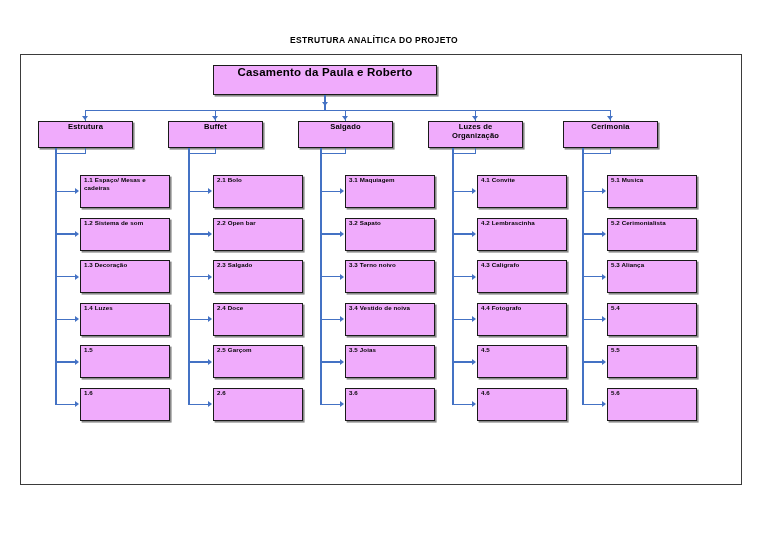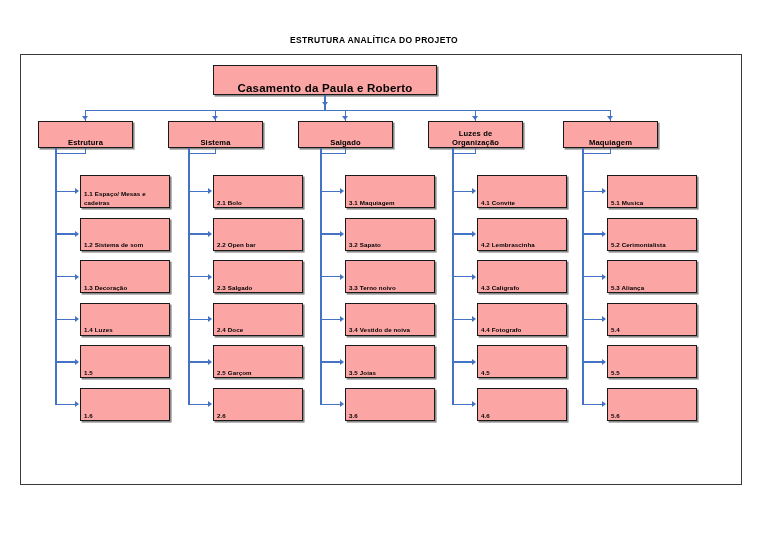--- a/index.html
+++ b/index.html
@@ -37,25 +37,25 @@
     top: 54px;
     width: 722px;
     height: 431px;
     border: 1px solid #3b3b3b;
     background: #ffffff;
   }
 
   
   .node {
     position: absolute;
-    background: #fca5a5;
+    background: #f0abfc;
     border: 1.6px solid #1a1a1a;
     box-shadow: 1.6px 1.6px 0 #8a8a8a;
     display: flex;
-    align-items: flex-end;
+    align-items: flex-start;
     color: #000000;
     overflow: hidden;
   }
 
   .node.root {
     justify-content: center;
     font-size: 11.5px;
     font-weight: bold;
     letter-spacing: 0.2px;
   }
@@ -157,21 +157,21 @@
         <span class="label">1.5</span>
       </div>
       <div class="conn h" style="left:56px; top:403.8px; width:20px;"></div>
       <div class="arrow-right" style="left:75px; top:401.3px;"></div>
       <div class="node level2" style="left:80px; top:388px; width:90px; height:33px;">
         <span class="label">1.6</span>
       </div>
       <div class="conn v" style="left:214.8px; top:110px; height:11px;"></div>
       <div class="arrow-down" style="left:212.3px; top:116px;"></div>
       <div class="node level1" style="left:168px; top:121px; width:95px; height:27px;">
-        <span class="label">Sistema</span>
+        <span class="label">Buffet</span>
       </div>
       <div class="conn v" style="left:188.3px; top:148px; height:256.5px;"></div>
       <div class="conn v" style="left:214.8px; top:148px; height:6px;"></div>
       <div class="conn h" style="left:189px; top:153px; width:26.5px;"></div>
       <div class="conn h" style="left:189px; top:190.8px; width:20px;"></div>
       <div class="arrow-right" style="left:208px; top:188.3px;"></div>
       <div class="node level2" style="left:213px; top:175px; width:90px; height:33px;">
         <span class="label">2.1 Bolo</span>
       </div>
       <div class="conn h" style="left:189px; top:233.4px; width:20px;"></div>
@@ -271,21 +271,21 @@
         <span class="label">4.5</span>
       </div>
       <div class="conn h" style="left:453px; top:403.8px; width:20px;"></div>
       <div class="arrow-right" style="left:472px; top:401.3px;"></div>
       <div class="node level2" style="left:477px; top:388px; width:90px; height:33px;">
         <span class="label">4.6</span>
       </div>
       <div class="conn v" style="left:609.8px; top:110px; height:11px;"></div>
       <div class="arrow-down" style="left:607.3px; top:116px;"></div>
       <div class="node level1" style="left:563px; top:121px; width:95px; height:27px;">
-        <span class="label">Maquiagem</span>
+        <span class="label">Cerimonia</span>
       </div>
       <div class="conn v" style="left:582.3px; top:148px; height:256.5px;"></div>
       <div class="conn v" style="left:609.8px; top:148px; height:6px;"></div>
       <div class="conn h" style="left:583px; top:153px; width:27.5px;"></div>
       <div class="conn h" style="left:583px; top:190.8px; width:20px;"></div>
       <div class="arrow-right" style="left:602px; top:188.3px;"></div>
       <div class="node level2" style="left:607px; top:175px; width:90px; height:33px;">
         <span class="label">5.1 Musica</span>
       </div>
       <div class="conn h" style="left:583px; top:233.4px; width:20px;"></div>

